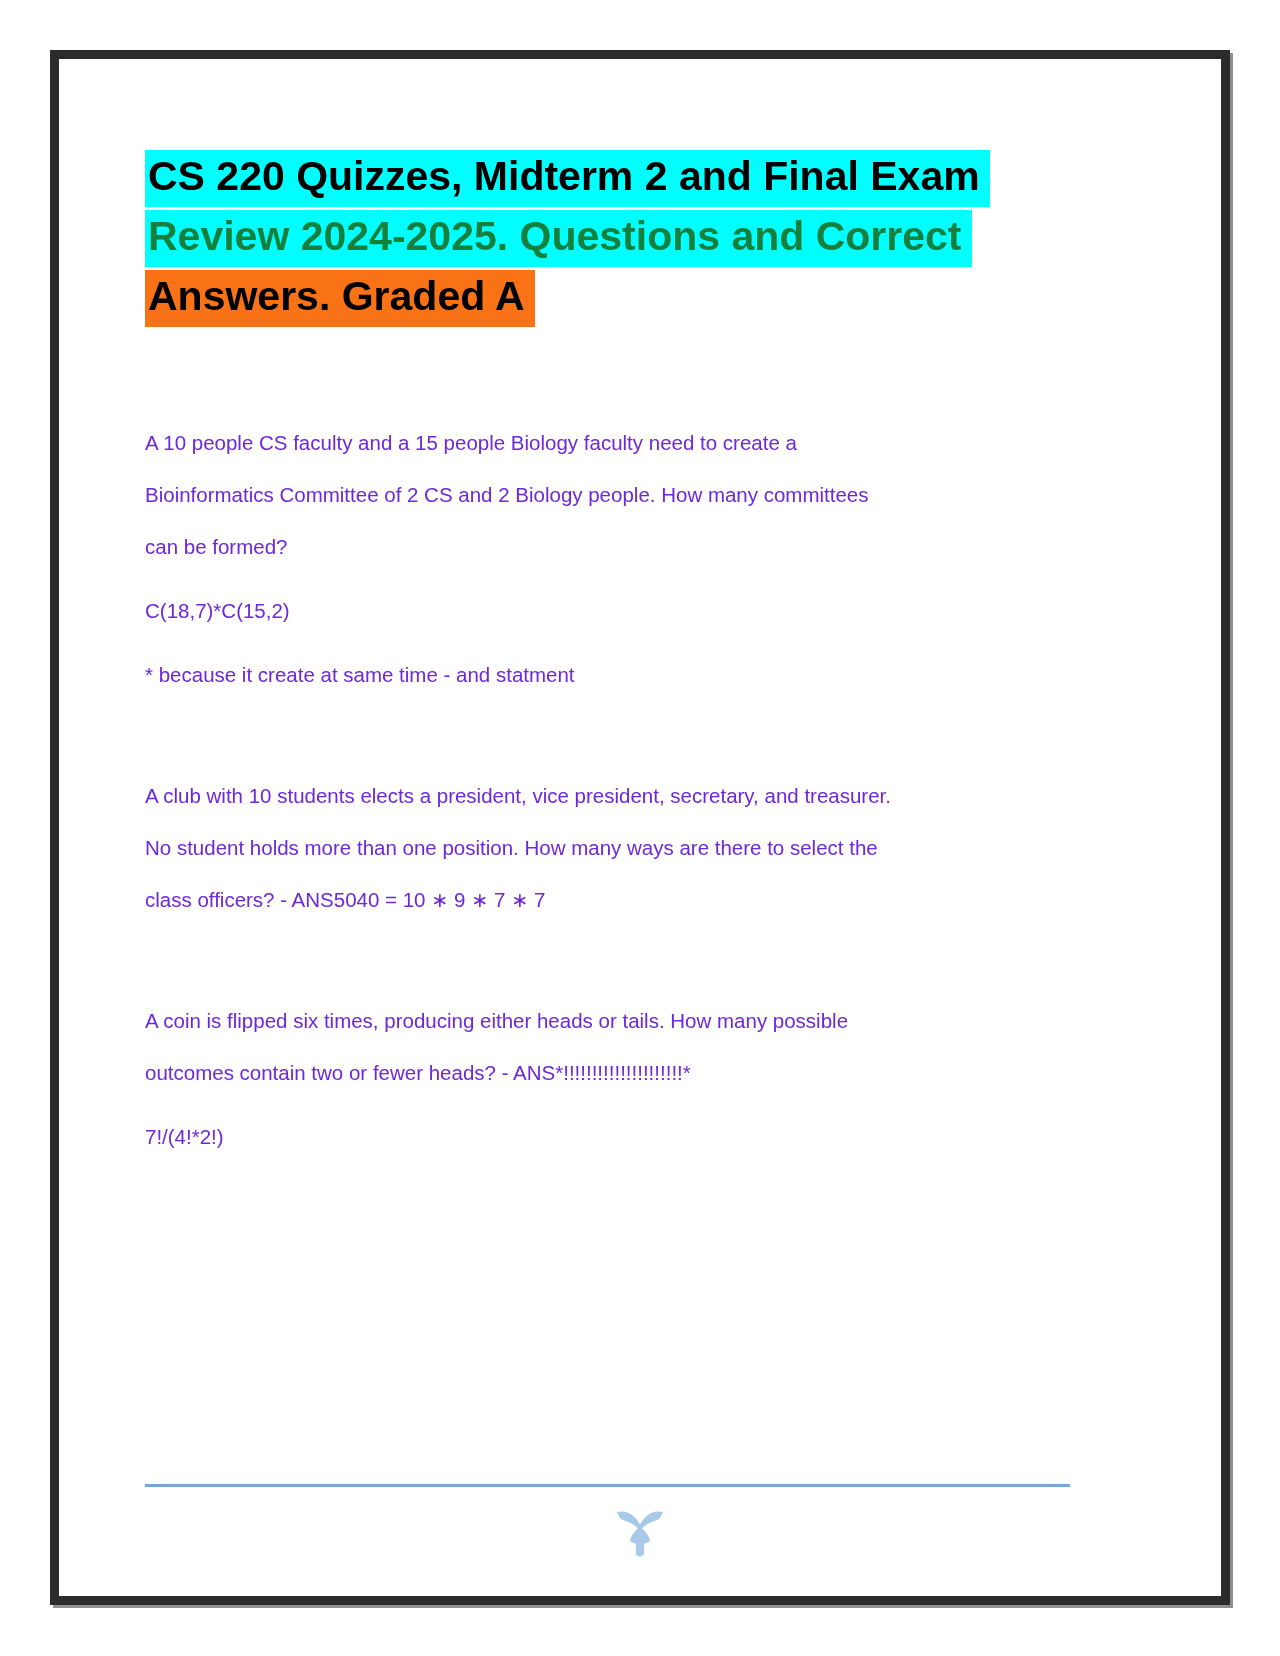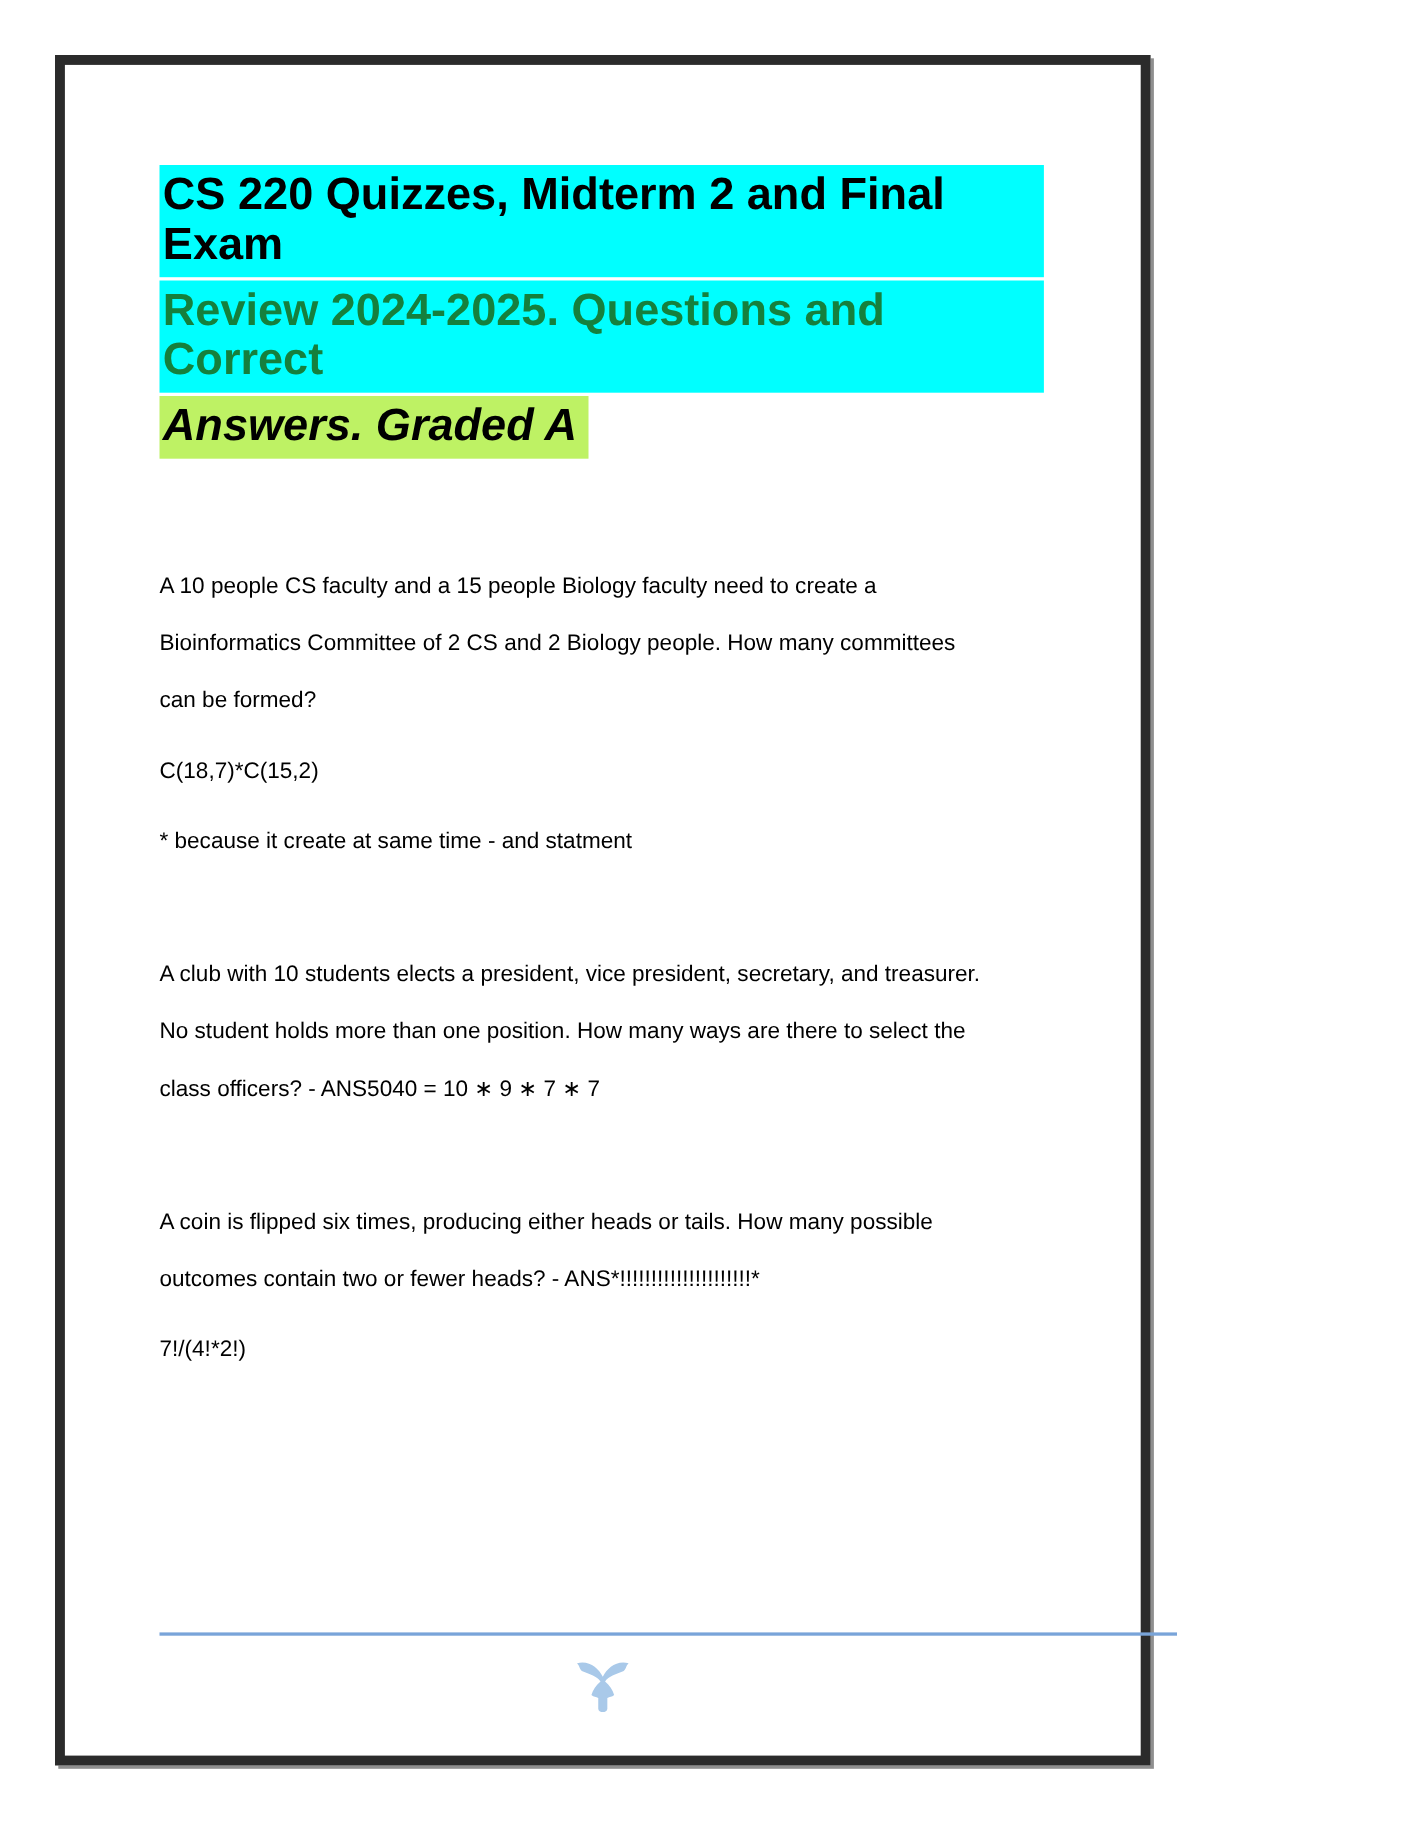--- a/index.html
+++ b/index.html
@@ -4,21 +4,21 @@
 <style>
   * { margin: 0; padding: 0; box-sizing: border-box; }
   html, body {
     width: 1280px; height: 1656px;
     background: #ffffff;
     font-family: "Liberation Sans", sans-serif;
   }
   .page-frame {
     position: absolute;
     left: 50px; top: 50px;
-    width: 996px; height: 1555px;
+    width: 1180px; height: 1555px;
     border: 9px solid #2b2b2b;
     background: #ffffff;
     box-shadow: 3px 3px 0 #8f8f8f;
   }
   .content {
     position: absolute;
     left: 0; top: 0; right: 0;
     padding: 91px 88px 0 86px;
   }
   h1.doc-title {
@@ -30,21 +30,21 @@
   .hl {
     display: inline-block;
     font-size: 41px;
     line-height: 45px;
     padding: 4px 10px 8px 3px;
     
   }
   .para {
     font-size: 20.5px;
     line-height: 52px;
-    color: #000000;
+    color: #6d28d9;
     white-space: pre-line;
     margin-bottom: 12px;
   }
   .gap-before { margin-top: 69px; }
   .footer-divider {
     position: absolute;
     left: 86px; top: 1425px;
     width: 925px; height: 3px;
   }
   .footer-logo {
@@ -55,21 +55,21 @@
 </style>
 </head>
 <body>
 
 <div class="page-frame">
   <div class="content">
 
     <h1 class="doc-title">
       <div class="title-line"><span class="hl" data-bind="document.title.lines.0" data-bind-style="backgroundColor:document.title.highlight_color;color:document.title.text_color" style="background-color: rgb(0, 255, 255); color: rgb(0, 0, 0);">CS 220 Quizzes, Midterm 2 and Final Exam</span></div>
       <div class="title-line"><span class="hl" data-bind="document.title.lines.1" data-bind-style="backgroundColor:document.title.highlight_color;color:document.title.text_color" style="background-color: rgb(0, 255, 255); color: #15803d;">Review 2024-2025. Questions and Correct</span></div>
-      <div class="title-line"><span class="hl" data-bind="document.title.lines.2" data-bind-style="backgroundColor:document.title.highlight_color;color:document.title.text_color" style="background-color: #bef264; color: rgb(0, 0, 0); font-style: italic;">Answers. Graded A</span></div>
+      <div class="title-line"><span class="hl" data-bind="document.title.lines.2" data-bind-style="backgroundColor:document.title.highlight_color;color:document.title.text_color" style="background-color: #f97316; color: rgb(0, 0, 0);">Answers. Graded A</span></div>
     </h1>
 
     <div class="para">A 10 people CS faculty and a 15 people Biology faculty need to create a
 Bioinformatics Committee of 2 CS and 2 Biology people. How many committees
 can be formed?</div>
 
 
     <div class="para">C(18,7)*C(15,2)</div>
 
     <div class="para">* because it create at same time - and statment</div>

